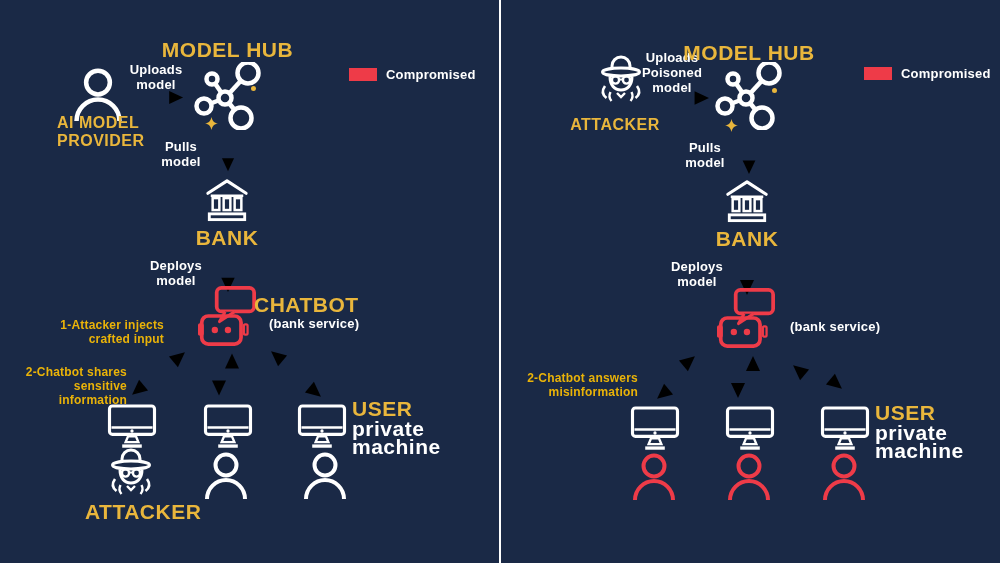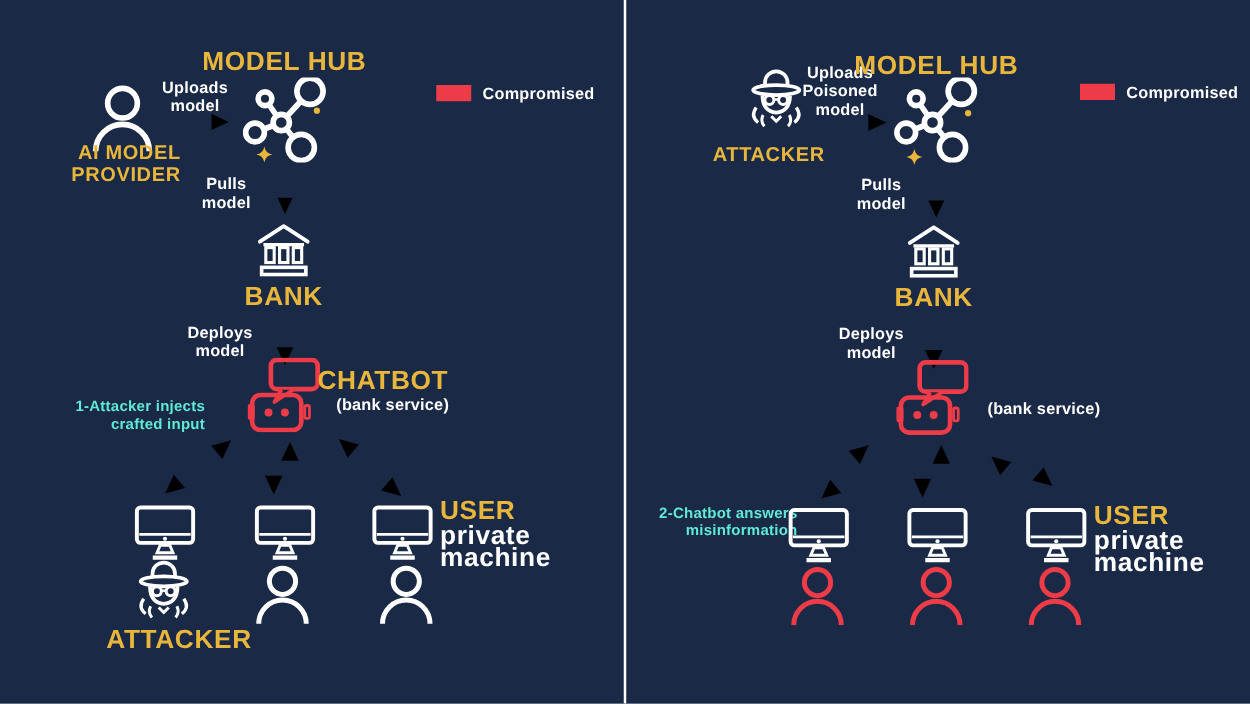--- a/index.html
+++ b/index.html
@@ -6,21 +6,21 @@
   #stage{
     position:relative; width:1000px; height:563px;
     background:#1a2946; overflow:hidden;
     font-family:"Liberation Sans",sans-serif;
   }
   .panel{position:absolute; top:0; width:499px; height:563px;}
   #left-panel{left:0;} #right-panel{left:501px;}
   #divider{position:absolute; left:499px; top:0; width:2px; height:563px; background:#ffffff;}
 
   .label{position:absolute; font-weight:bold; white-space:pre-line; letter-spacing:0.2px;}
-  .yellow{color:#e9b63c;text-align:right;} .white{color:#ffffff;} .redtxt{color:#5eead4;}
+  .yellow{color:#e9b63c;} .white{color:#ffffff;} .redtxt{color:#eab308;}
   .center{text-align:center;} .rightal{text-align:right;}
   .t15{font-size:21px; line-height:18px; letter-spacing:0.5px;}
   .t16{font-size:16px; line-height:18px; letter-spacing:0.5px;}
   .t13{font-size:13px; line-height:15px;}
   .t12{font-size:12px; line-height:14px;}
 
   .icon{position:absolute;}
   .icon svg{display:block; width:100%; height:100%;}
   .white-ic{color:#ffffff;} .red-ic{color:#ee3b48;} .teal-ic{color:#47798e;} .yellow-ic{color:#e9b63c;}
 
@@ -173,20 +173,22 @@
     <div class="icon red-ic" style="left:198px; top:286px; width:58px; height:60px;">
         <svg>
           <use href="#sym-chatbot"></use>
         </svg>
       </div>
     <div class="label yellow t15" style="left:254px; top:296px;">CHATBOT</div>
     <div class="label white t13" style="left:269px; top:316px;">(bank service)</div>
 
     <div class="label redtxt t12 rightal" style="left:40px; top:318px; width:124px;">1-Attacker injects
 crafted input</div>
+    <div class="label redtxt t12 rightal" style="left:9px; top:365px; width:118px;">2-Chatbot shares
+sensitive information</div>
 
     <div class="arr red-ic" style="left:135px; top:361px; transform:rotate(-40deg);">
         <svg width="60" height="16">
           <use href="#sym-arr-r" width="60" height="16"></use>
         </svg>
       </div>
     <div class="arr red-ic" style="left:122px; top:370px; transform:rotate(140deg);">
         <svg width="60" height="16">
           <use href="#sym-arr-r" width="60" height="16"></use>
         </svg>
@@ -311,21 +313,21 @@
         </svg>
       </div>
 
     <div class="icon red-ic" style="left:216px; top:288px; width:58px; height:60px;">
         <svg>
           <use href="#sym-chatbot"></use>
         </svg>
       </div>
     <div class="label white t13" style="left:289px; top:319px;">(bank service)</div>
 
-    <div class="label redtxt t12 rightal" style="left:10px; top:371px; width:127px;margin-top:32px;">2-Chatbot answers
+    <div class="label redtxt t12 rightal" style="left:10px; top:371px; width:127px;">2-Chatbot answers
 misinformation</div>
 
     <div class="arr teal-ic" style="left:146px; top:365px; transform:rotate(-40deg);">
         <svg width="56" height="16">
           <use href="#sym-arr-r" width="56" height="16"></use>
         </svg>
       </div>
     <div class="arr red-ic" style="left:148px; top:374px; transform:rotate(140deg);">
         <svg width="56" height="16">
           <use href="#sym-arr-r" width="56" height="16"></use>

